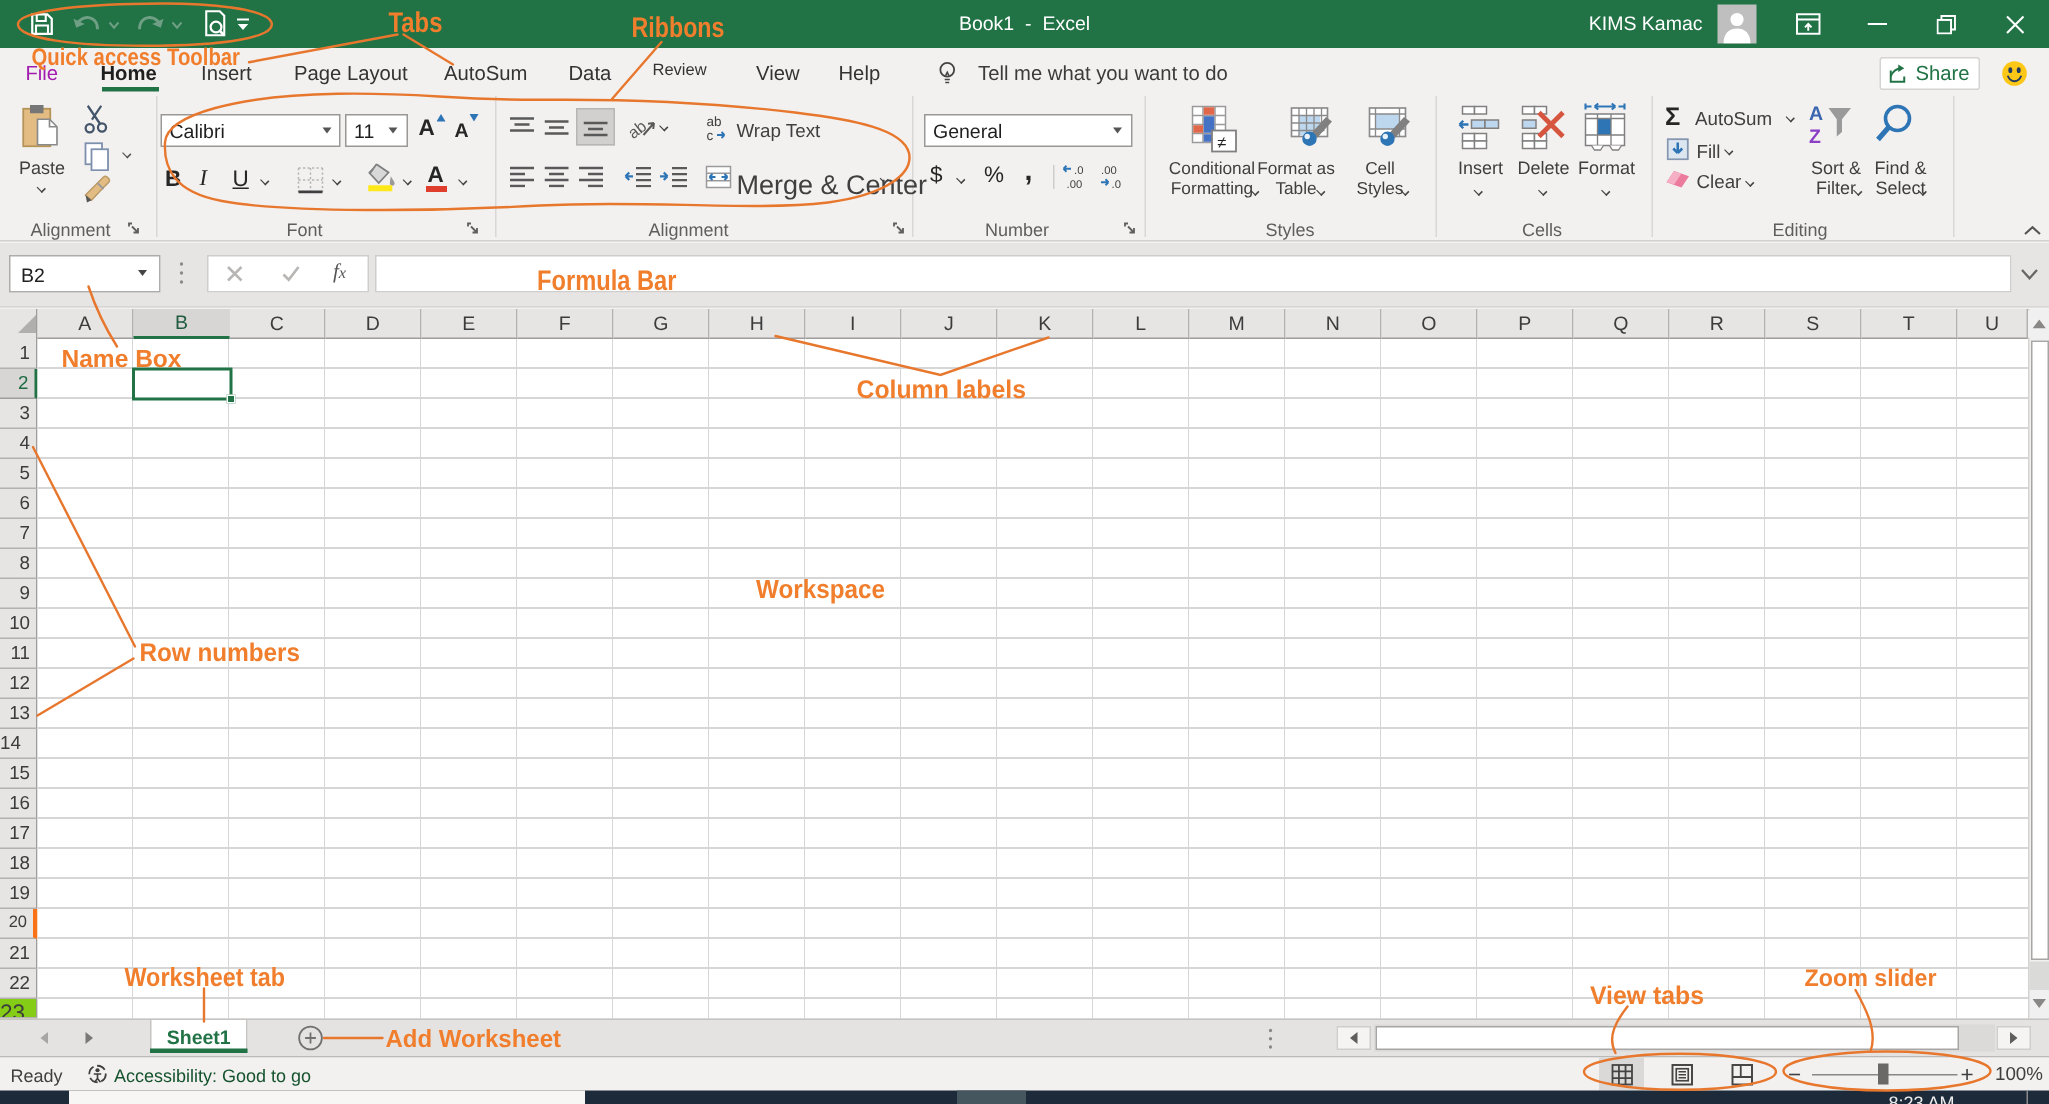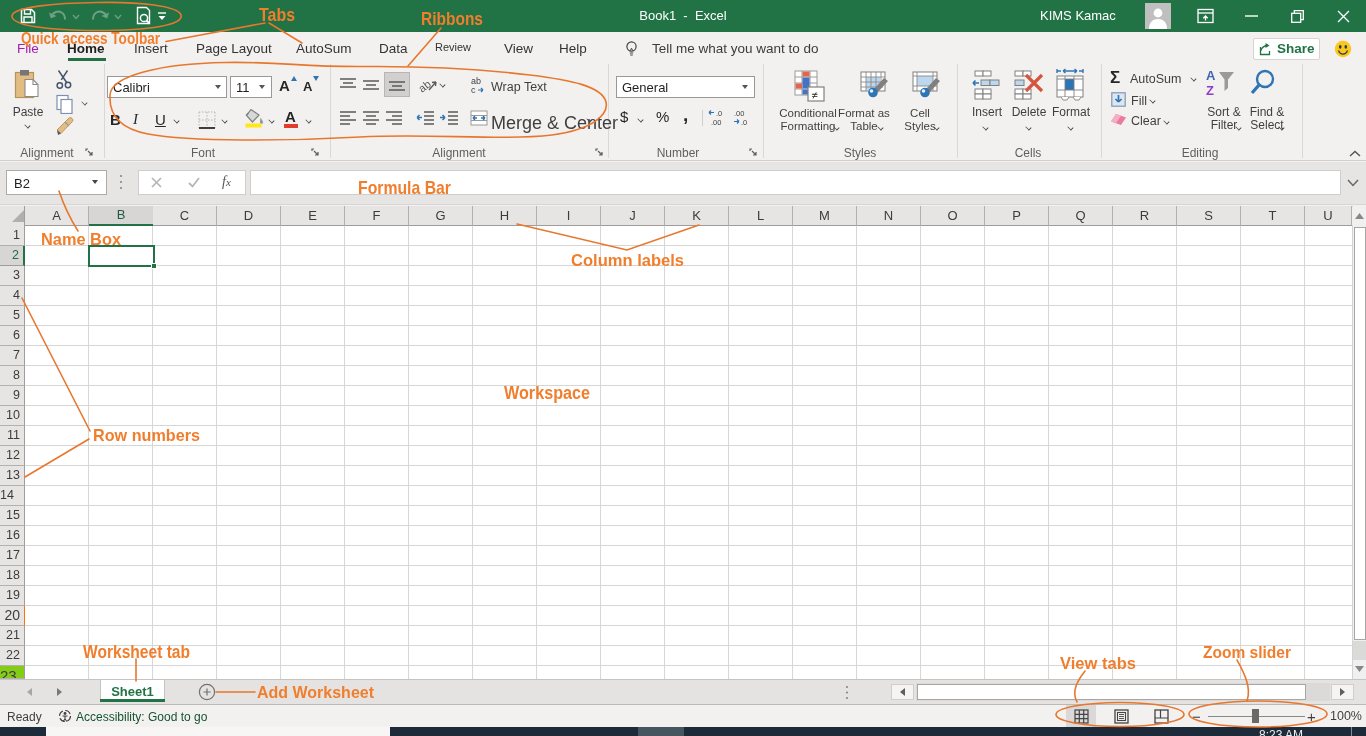--- a/index.html
+++ b/index.html
@@ -44,21 +44,21 @@
  <circle cx="10" cy="12" r="3.6" fill="none" stroke="#fff" stroke-width="1.5"></circle>
  <path d="M12.5,14.5 l3,3" stroke="#fff" stroke-width="1.8"></path>
 </svg>
 
 <svg class="a" style="left:157px;top:12px" width="10" height="9">
     <path d="M1,1 h8" stroke="#fff" stroke-width="1.4"></path>
     <path d="M1.5,4 L5,8 L8.5,4 z" fill="#fff"></path>
   </svg>
 
 <div class="a" style="left:0;top:0;width:1366px;height:32px;text-align:center;line-height:32px;color:#fff;font-size:13px">Book1&nbsp;&nbsp;-&nbsp;&nbsp;Excel</div>
-<div class="a" style="left:1040px;top:0;width:95px;height:35px;line-height:32px;color:#fff;font-size:13px">KIMS Kamac</div>
+<div class="a" style="left:1040px;top:0;width:95px;height:35px;text-align:right;line-height:32px;color:#fff;font-size:13px">KIMS Kamac</div>
 
 <div class="a" style="left:1145px;top:3px;width:26px;height:26px;background:#bfbfbf"></div>
 <svg class="a" style="left:1145px;top:3px" width="26" height="26">
     <circle cx="13" cy="10" r="4.4" fill="#fff"></circle>
     <path d="M4,26 c0,-7 4,-10 9,-10 c5,0 9,3 9,10 z" fill="#fff"></path>
   </svg>
 
 <svg class="a" style="left:1197px;top:8px" width="17" height="16" viewBox="0 0 17 16">
  <rect x="1" y="1.5" width="15" height="13" fill="none" stroke="#fff" stroke-width="1.3"></rect>
  <path d="M1,5 h15" stroke="#fff" stroke-width="1.3"></path>
@@ -93,21 +93,21 @@
  <path d="M6.3,10.6 L7.5,8.2 L8.7,10.6" fill="none" stroke="#444" stroke-width="1"></path>
 </svg>
 <div class="a" style="left:652px;top:41px;font-size:13.5px;color:#3b3b3b">Tell me what you want to do</div>
 
 <div class="a" style="left:1253px;top:38px;width:67px;height:22px;background:#fff;border:1px solid #d6d4d2;border-radius:2px"></div>
 <svg class="a" style="left:1259px;top:42px" width="15" height="14" viewBox="0 0 15 14">
  <path d="M1.5,5 v7.5 h9 V9" fill="none" stroke="#217346" stroke-width="1.3"></path>
  <path d="M1.5,9 c1.5,-4 4,-5.5 7.5,-5.5" fill="none" stroke="#217346" stroke-width="1.3"></path>
  <path d="M6.5,1 L10.5,3.5 L6.5,6 z" fill="#217346"></path>
 </svg>
-<div class="a" style="left:1277px;top:41px;font-size:13.5px;color:#217346;font-weight:bold">Share</div>
+<div class="a" style="left:1277px;top:41px;font-size:13.5px;color:#217346;font-weight:normal">Share</div>
 
 <svg class="a" style="left:1334px;top:40px" width="18" height="18">
     <circle cx="9" cy="9" r="8.2" fill="#fdc718"></circle>
     <ellipse cx="6.2" cy="6.8" rx="1.3" ry="1.9" fill="#243a5e"></ellipse>
     <ellipse cx="11.8" cy="6.8" rx="1.3" ry="1.9" fill="#243a5e"></ellipse>
     <path d="M4.5,10.5 c1,2.5 3,3.6 4.5,3.6 c1.5,0 3.5,-1.1 4.5,-3.6" fill="none" stroke="#243a5e" stroke-width="1.3"></path>
   </svg>
 
 <div class="a" style="left:0;top:62px;width:1366px;height:99px;background:#f3f1f0;border-bottom:1px solid #d2d0ce"></div>
 <div class="sep" style="left:104px"></div>
@@ -429,21 +429,21 @@
 <div class="a" style="left:0;top:406px;width:25px;height:20px;background:#e6e5e4;border-right:1px solid #9f9d9b;border-bottom:1px solid #b3b1af;color:#3c3c3c;font-size:12.5px;text-align:right;line-height:19px;padding-right:4px;overflow:hidden">10</div>
 <div class="a" style="left:0;top:426px;width:25px;height:20px;background:#e6e5e4;border-right:1px solid #9f9d9b;border-bottom:1px solid #b3b1af;color:#3c3c3c;font-size:12.5px;text-align:right;line-height:19px;padding-right:4px;overflow:hidden">11</div>
 <div class="a" style="left:0;top:446px;width:25px;height:20px;background:#e6e5e4;border-right:1px solid #9f9d9b;border-bottom:1px solid #b3b1af;color:#3c3c3c;font-size:12.5px;text-align:right;line-height:19px;padding-right:4px;overflow:hidden">12</div>
 <div class="a" style="left:0;top:466px;width:25px;height:20px;background:#e6e5e4;border-right:1px solid #9f9d9b;border-bottom:1px solid #b3b1af;color:#3c3c3c;font-size:12.5px;text-align:right;line-height:19px;padding-right:4px;overflow:hidden">13</div>
 <div class="a" style="left:0;top:486px;width:25px;height:20px;background:#e6e5e4;border-right:1px solid #9f9d9b;border-bottom:1px solid #b3b1af;color:#3c3c3c;font-size:12.5px;text-align:right;line-height:19px;padding-right:20px;overflow:hidden">14</div>
 <div class="a" style="left:0;top:506px;width:25px;height:20px;background:#e6e5e4;border-right:1px solid #9f9d9b;border-bottom:1px solid #b3b1af;color:#3c3c3c;font-size:12.5px;text-align:right;line-height:19px;padding-right:4px;overflow:hidden">15</div>
 <div class="a" style="left:0;top:526px;width:25px;height:20px;background:#e6e5e4;border-right:1px solid #9f9d9b;border-bottom:1px solid #b3b1af;color:#3c3c3c;font-size:12.5px;text-align:right;line-height:19px;padding-right:4px;overflow:hidden">16</div>
 <div class="a" style="left:0;top:546px;width:25px;height:20px;background:#e6e5e4;border-right:1px solid #9f9d9b;border-bottom:1px solid #b3b1af;color:#3c3c3c;font-size:12.5px;text-align:right;line-height:19px;padding-right:4px;overflow:hidden">17</div>
 <div class="a" style="left:0;top:566px;width:25px;height:20px;background:#e6e5e4;border-right:1px solid #9f9d9b;border-bottom:1px solid #b3b1af;color:#3c3c3c;font-size:12.5px;text-align:right;line-height:19px;padding-right:4px;overflow:hidden">18</div>
 <div class="a" style="left:0;top:586px;width:25px;height:20px;background:#e6e5e4;border-right:1px solid #9f9d9b;border-bottom:1px solid #b3b1af;color:#3c3c3c;font-size:12.5px;text-align:right;line-height:19px;padding-right:4px;overflow:hidden">19</div>
-<div class="a" style="left:0;top:606px;width:25px;height:20px;background:#e6e5e4;border-right:1px solid #f97316;border-bottom:1px solid #b3b1af;color:#3c3c3c;font-size:14px;text-align:right;line-height:19px;padding-right:4px;overflow:hidden">20</div>
+<div class="a" style="left:0;top:606px;width:25px;height:20px;background:#e6e5e4;border-right:3px solid #f97316;border-bottom:1px solid #b3b1af;color:#3c3c3c;font-size:11px;text-align:right;line-height:19px;padding-right:4px;overflow:hidden">20</div>
 <div class="a" style="left:0;top:626px;width:25px;height:20px;background:#e6e5e4;border-right:1px solid #9f9d9b;border-bottom:1px solid #b3b1af;color:#3c3c3c;font-size:12.5px;text-align:right;line-height:19px;padding-right:4px;overflow:hidden">21</div>
 <div class="a" style="left:0;top:646px;width:25px;height:20px;background:#e6e5e4;border-right:1px solid #9f9d9b;border-bottom:1px solid #b3b1af;color:#3c3c3c;font-size:12.5px;text-align:right;line-height:19px;padding-right:4px;overflow:hidden">22</div>
 <div class="a" style="left:0;top:666px;width:25px;height:13px;background:#84cc16;border-right:1px solid #9f9d9b;border-bottom:1px solid #b3b1af;color:#3c3c3c;font-size:15px;text-align:left;line-height:19px;padding-right:4px;overflow:hidden">23</div>
 </div>
 <div class="a" style="left:0;top:246px;width:25px;height:20px;background:#d8d6d4;border-right:2px solid #217346;border-bottom:1px solid #9f9d9b;color:#1e6b43;font-size:12.5px;text-align:right;line-height:19px;padding-right:4px">2</div>
 
 <div class="a" style="left:25px;top:226px;width:1327px;height:453px;background:
  repeating-linear-gradient(to right,transparent 0px,transparent 63px,#d6d6d6 63px,#d6d6d6 64px),
  repeating-linear-gradient(to bottom,transparent 0px,transparent 19px,#d6d6d6 19px,#d6d6d6 20px),#fff"></div>
 

